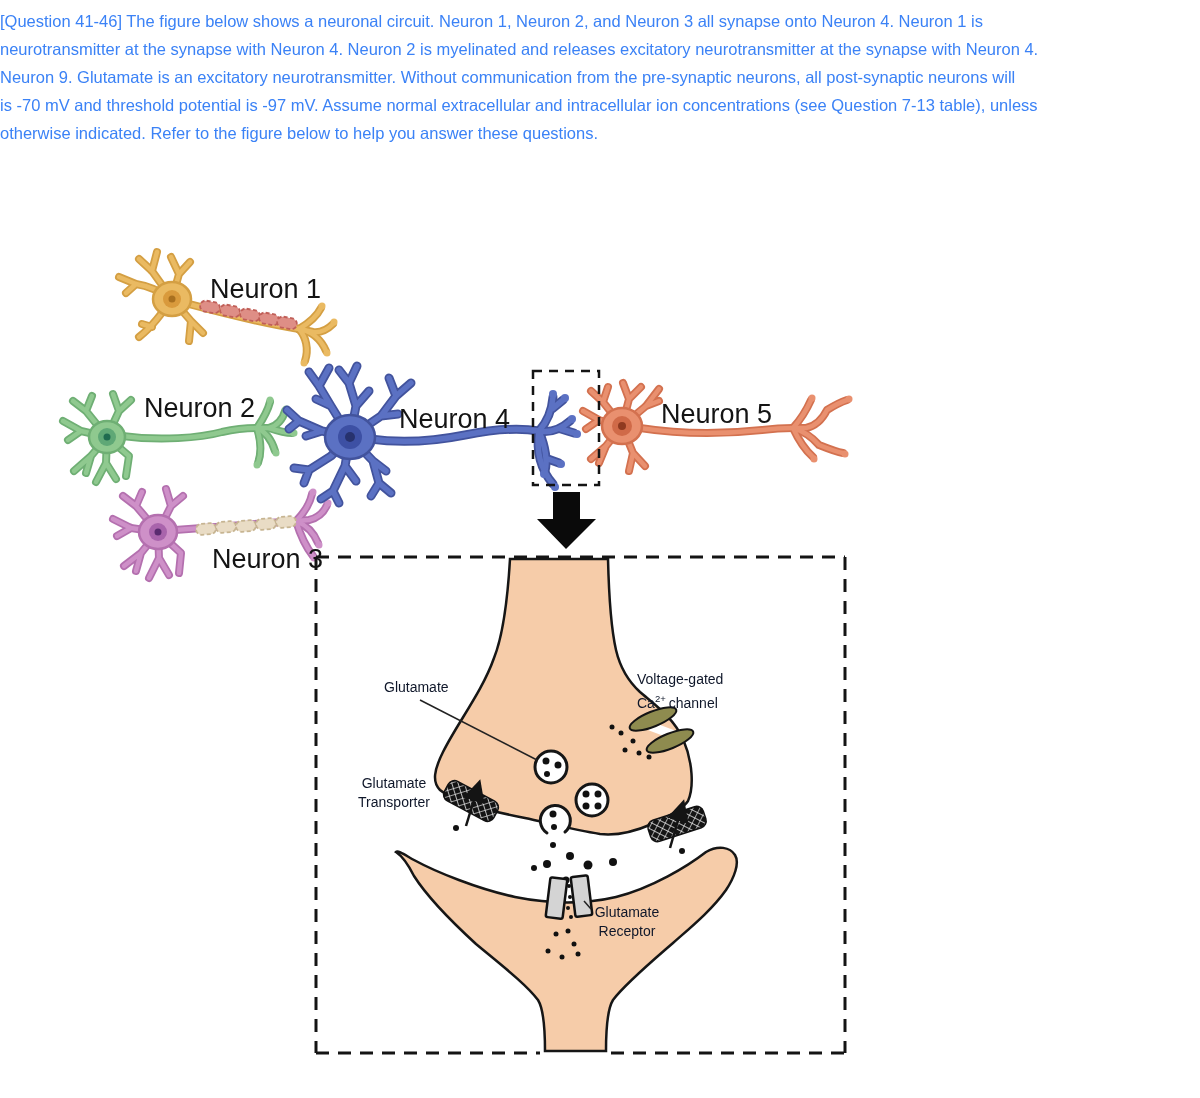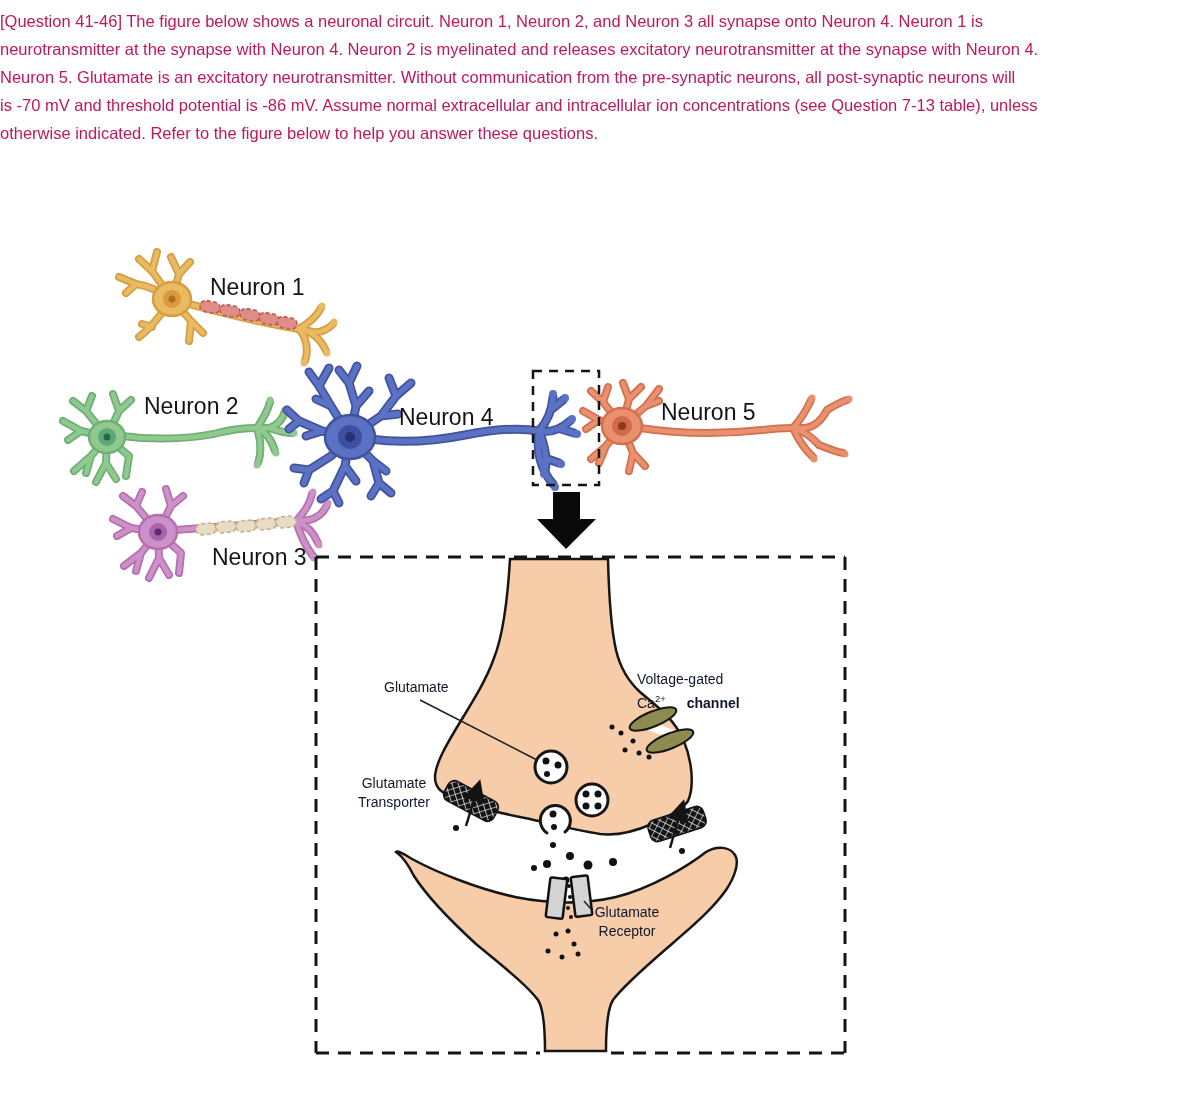--- a/index.html
+++ b/index.html
@@ -1,36 +1,36 @@
 <!DOCTYPE html>
 <html><head>
 <meta charset="utf-8">
 <style>
   html,body{margin:0;padding:0;background:#fff;}
   #screen{position:relative;width:1200px;height:1098px;background:#ffffff;overflow:hidden;
           font-family:"Liberation Sans",sans-serif;}
-  .intro{position:absolute;left:0;top:7px;width:1200px;color:#be185d;font-size:16.5px;line-height:28px;}
+  .intro{position:absolute;left:0;top:7px;width:1200px;color:#3b82f6;font-size:16.5px;line-height:28px;}
   .intro div{white-space:nowrap;}
   .fig-svg{position:absolute;left:0;top:0;}
-  .nlabel{position:absolute;color:#141414;font-size:23px;white-space:nowrap;}
+  .nlabel{position:absolute;color:#141414;font-size:27px;white-space:nowrap;}
   .dlabel{position:absolute;color:#0f172a;font-size:14px;line-height:19px;white-space:nowrap;}
   .dlabel.center{text-align:center;}
   .dlabel sup{font-size:9.5px;vertical-align:super;}
-  .dlabel .chan{margin-left:21px;font-weight:bold;}
+  .dlabel .chan{margin-left:3px;}
 </style>
 </head>
 <body>
 
 <div id="screen">
 
   <div class="intro">
     <div>[Question 41-46] The figure below shows a neuronal circuit. Neuron 1, Neuron 2, and Neuron 3 all synapse onto Neuron 4. Neuron 1 is</div>
     <div>neurotransmitter at the synapse with Neuron 4. Neuron 2 is myelinated and releases excitatory neurotransmitter at the synapse with Neuron 4.</div>
-    <div>Neuron 5. Glutamate is an excitatory neurotransmitter. Without communication from the pre-synaptic neurons, all post-synaptic neurons will</div>
-    <div>is -70 mV and threshold potential is -86 mV. Assume normal extracellular and intracellular ion concentrations (see Question 7-13 table), unless</div>
+    <div>Neuron 9. Glutamate is an excitatory neurotransmitter. Without communication from the pre-synaptic neurons, all post-synaptic neurons will</div>
+    <div>is -70 mV and threshold potential is -97 mV. Assume normal extracellular and intracellular ion concentrations (see Question 7-13 table), unless</div>
     <div>otherwise indicated. Refer to the figure below to help you answer these questions.</div>
   </div>
 
   <svg class="fig-svg" width="1200" height="1098" viewBox="0 0 1200 1098">
     <defs>
       <pattern id="xh" width="6" height="6" patternUnits="userSpaceOnUse" patternTransform="rotate(45)">
         <rect width="6" height="6" fill="#141414"></rect>
         <path d="M0,0 H6 M0,0 V6" stroke="#efefef" stroke-width="1.3"></path>
       </pattern>
       <marker id="ah" markerWidth="9" markerHeight="9" refX="4.5" refY="4.5" orient="auto">

